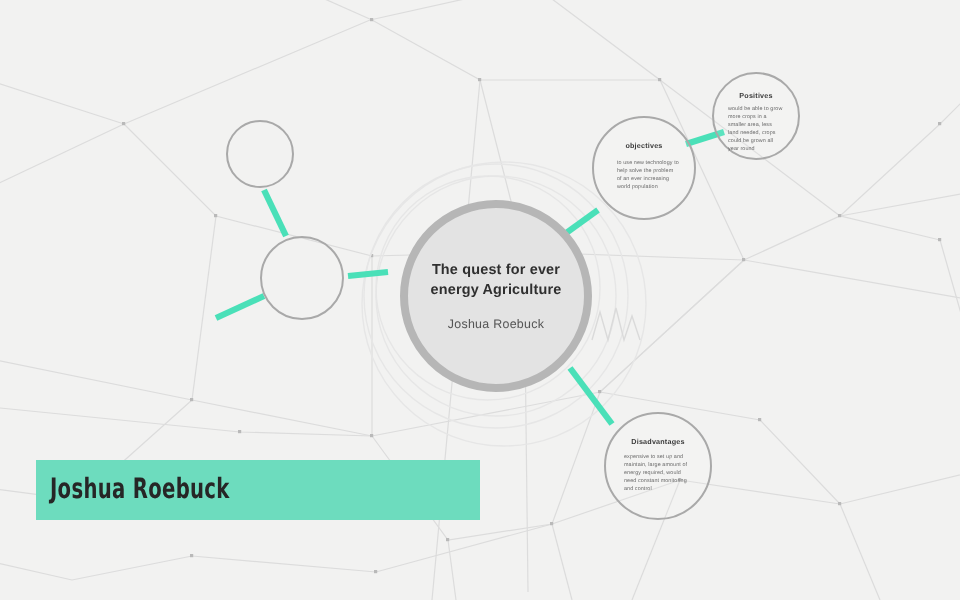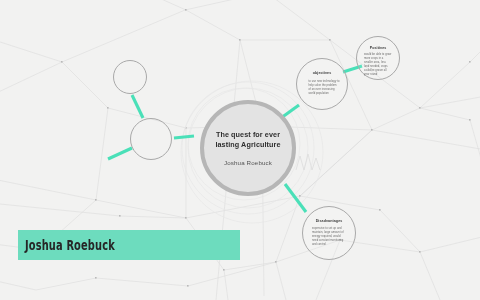--- a/index.html
+++ b/index.html
@@ -228,21 +228,21 @@
       <line x1="281" y1="118" x2="299" y2="105"></line>
       <line x1="343" y1="72" x2="362" y2="66"></line>
       <line x1="285" y1="184" x2="306" y2="212"></line>
       <line x1="132" y1="95" x2="143" y2="118"></line>
       <line x1="108" y1="159" x2="132" y2="148"></line>
       <line x1="174" y1="138" x2="194" y2="136"></line>
     </g>
   </svg>
 
   <div class="hub">
-    <div class="hub-title">The quest for ever lasting Agriculture</div>
+    <div class="hub-title">The quest for ever energy Agriculture</div>
     <div class="hub-author">Joshua Roebuck</div>
   </div>
 
   <div class="node" id="node-objectives">
     <div class="node-title">objectives</div>
     <div class="node-body">to use new technology to help solve the problem of an ever increasing world population</div>
   </div>
 
   <div class="node" id="node-positives">
     <div class="node-title">Positives</div>

